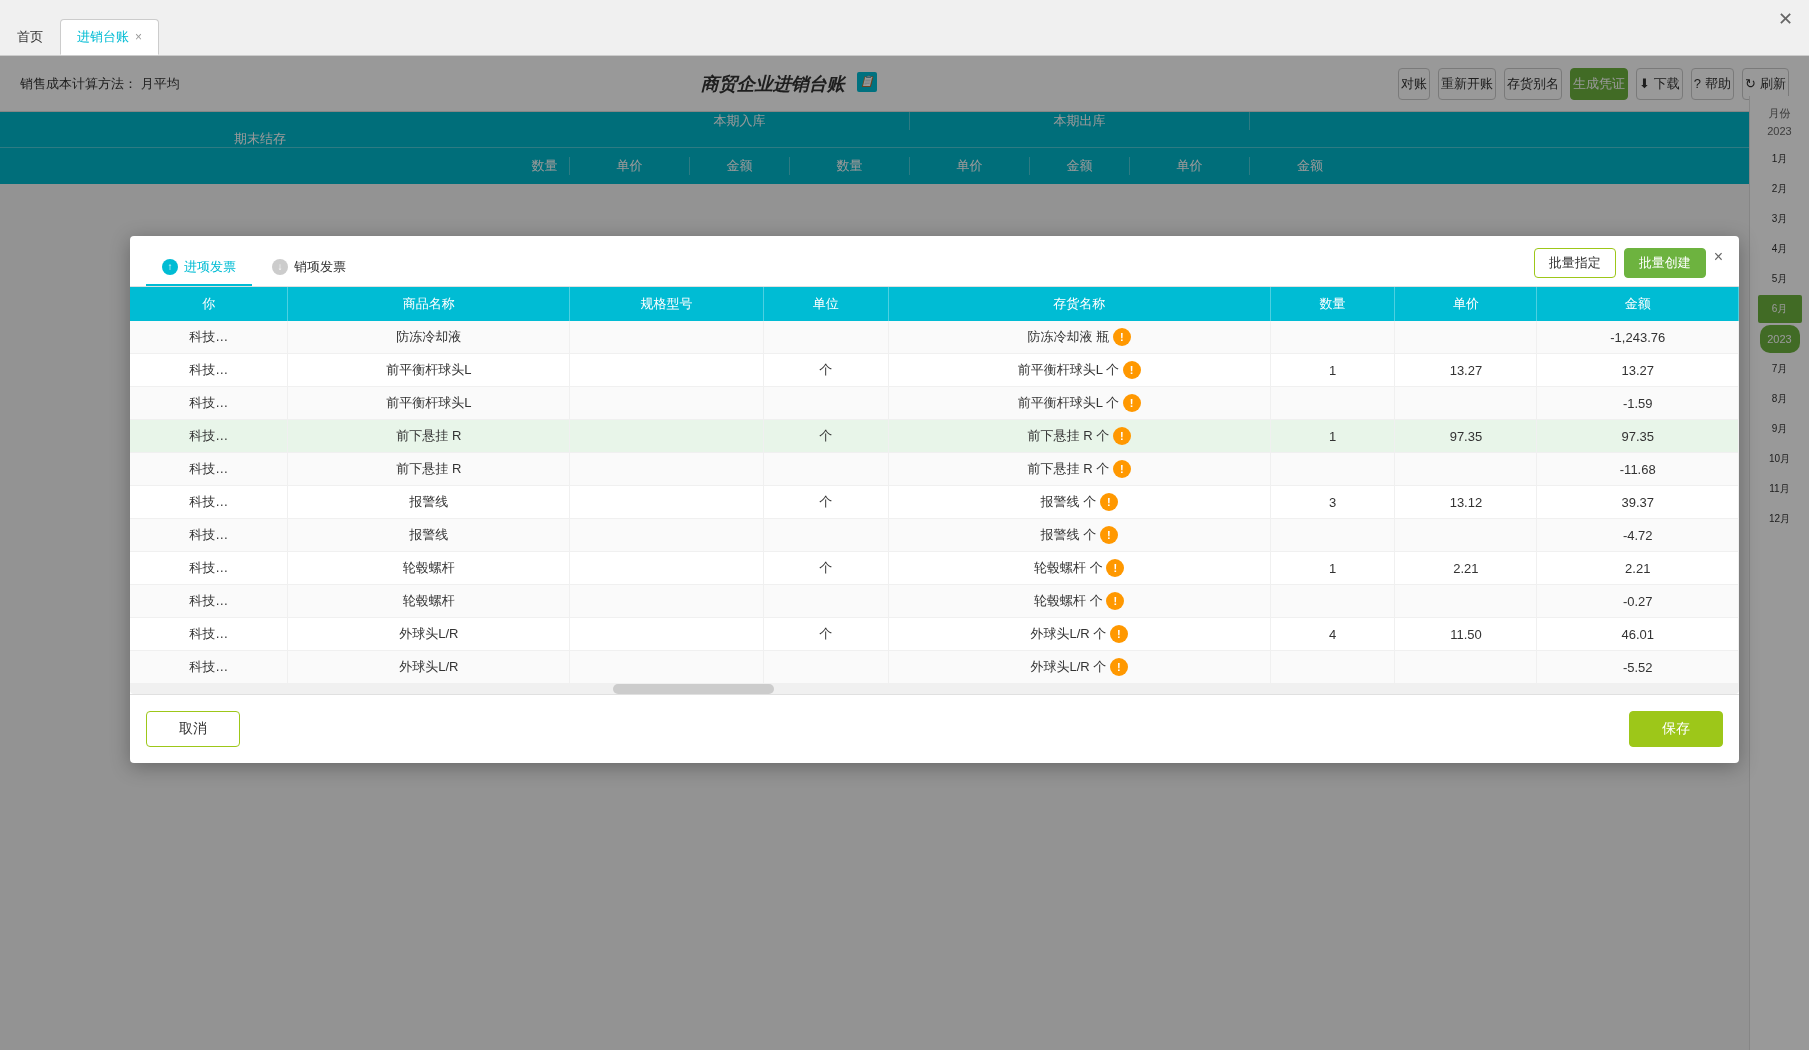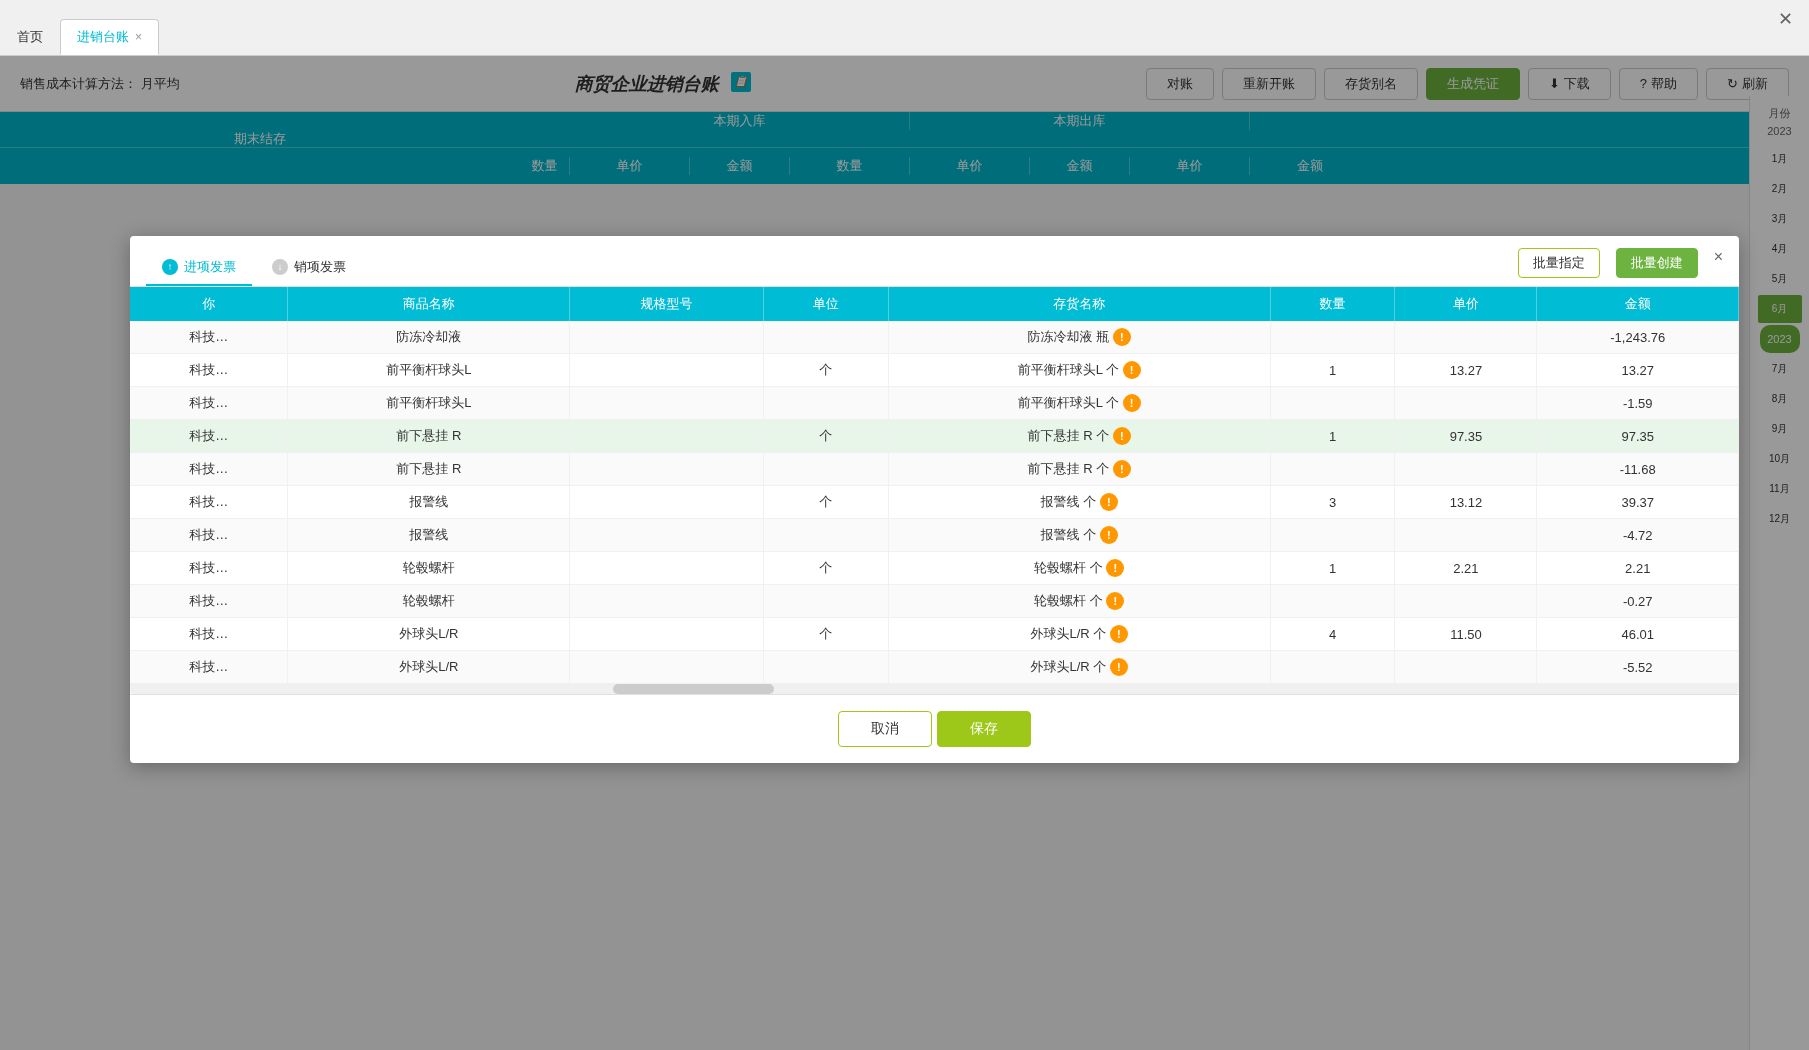--- a/index.html
+++ b/index.html
@@ -99,21 +99,21 @@
       align-items: center;
       justify-content: center;
       border-radius: 2px;
     }
     .toolbar-buttons {
       display: flex;
       gap: 8px;
       align-items: center;
     }
     .btn {
-      padding: 6px 20px;
+      padding: 6px 2px;
       border-radius: 4px;
       cursor: pointer;
       font-size: 13px;
       border: 1px solid;
       display: flex;
       align-items: center;
       gap: 4px;
     }
     .btn-outline {
       background: #fff;
@@ -241,21 +241,21 @@
       color: white;
       font-size: 10px;
     }
     .modal-tab-icon.gray {
       background: #ccc;
       color: white;
       font-size: 10px;
     }
     .modal-header-buttons {
       display: flex;
-      gap: 16px;
+      gap: 8px;
       padding-bottom: 8px;
     }
     .modal-close {
       padding-bottom: 8px;
       cursor: pointer;
       font-size: 16px;
       color: #666;
     }
 
     
@@ -329,21 +329,21 @@
       width: 10%;
       height: 100%;
       background: #ccc;
       border-radius: 5px;
     }
 
     
     .modal-footer {
       padding: 16px;
       display: flex;
-      justify-content: center;
+      justify-content: space-between;
       gap: 5px;
       border-top: 1px solid #e0e0e0;
     }
     .btn-cancel {
       padding: 8px 32px;
       border-radius: 4px;
       border: 1px solid #9dc719;
       background: #fff;
       color: #333;
       font-size: 14px;

